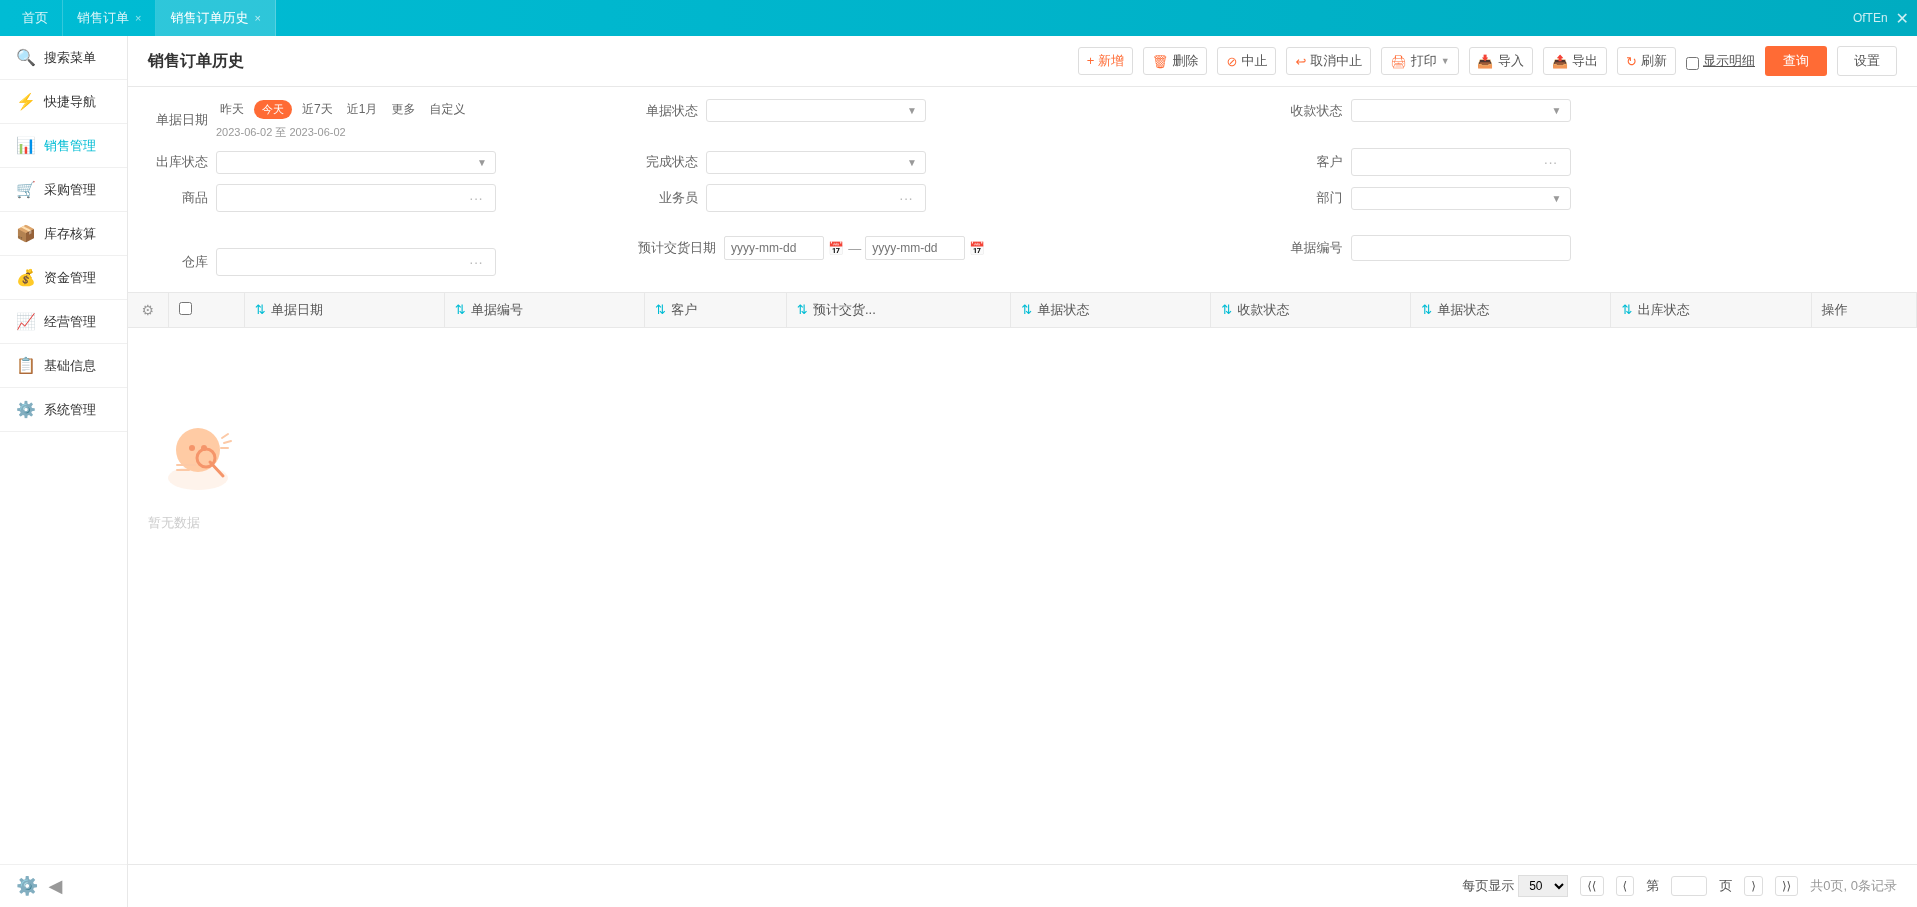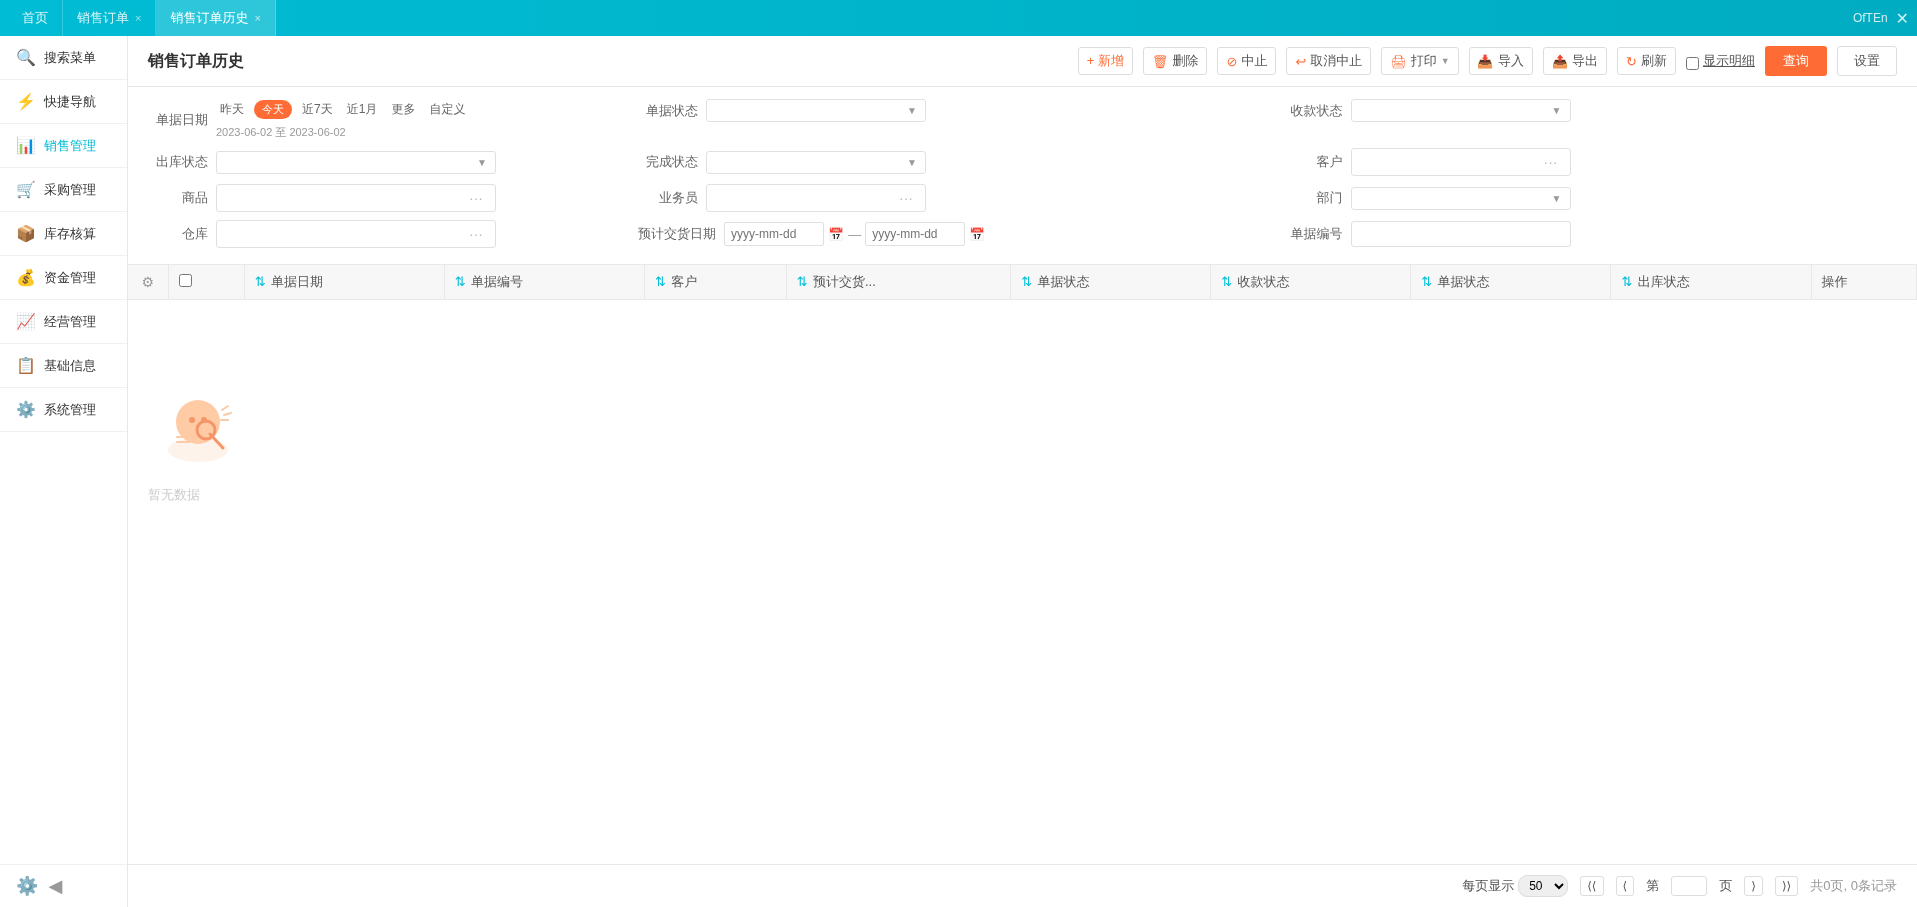--- a/index.html
+++ b/index.html
@@ -314,21 +314,21 @@
       font-size: 12px;
       color: #555;
     }
     .page-size-select {
       display: flex;
       align-items: center;
       gap: 4px;
     }
     .page-size-input {
       border: 1px solid #ddd;
-      border-radius: 9px;
+      border-radius: 0;
       padding: 2px 6px;
       font-size: 12px;
       width: 50px;
     }
     .page-nav-btn {
       border: 1px solid #ddd;
       border-radius: 3px;
       padding: 2px 6px;
       background: white;
       cursor: pointer;
@@ -549,21 +549,21 @@
           <div class="filter-control">
             <div class="select-control" style="width: 220px;">
               <span class="placeholder"></span>
               <span class="arrow">▼</span>
             </div>
           </div>
         </div>
       </div>
 
       <div class="filter-row" style="margin-bottom: 4px;">
-        <div class="filter-item" style="max-width: 460px;">
+        <div class="filter-item" style="max-width: 460px; margin-top: 28px;">
           <span class="filter-label">仓库</span>
           <div style="display:flex; align-items:center; border: 1px solid #e0e0e0; border-radius:3px; padding: 5px 8px; width: 280px;">
             <span style="flex:1; color: #bbb; font-size:12px;"></span>
             <span class="dots-btn">···</span>
           </div>
         </div>
         <div class="filter-item" style="margin-left: 30px;">
           <span class="filter-label">预计交货日期</span>
           <div class="date-input-group">
             <input type="text" class="date-input" placeholder="yyyy-mm-dd" style="">

